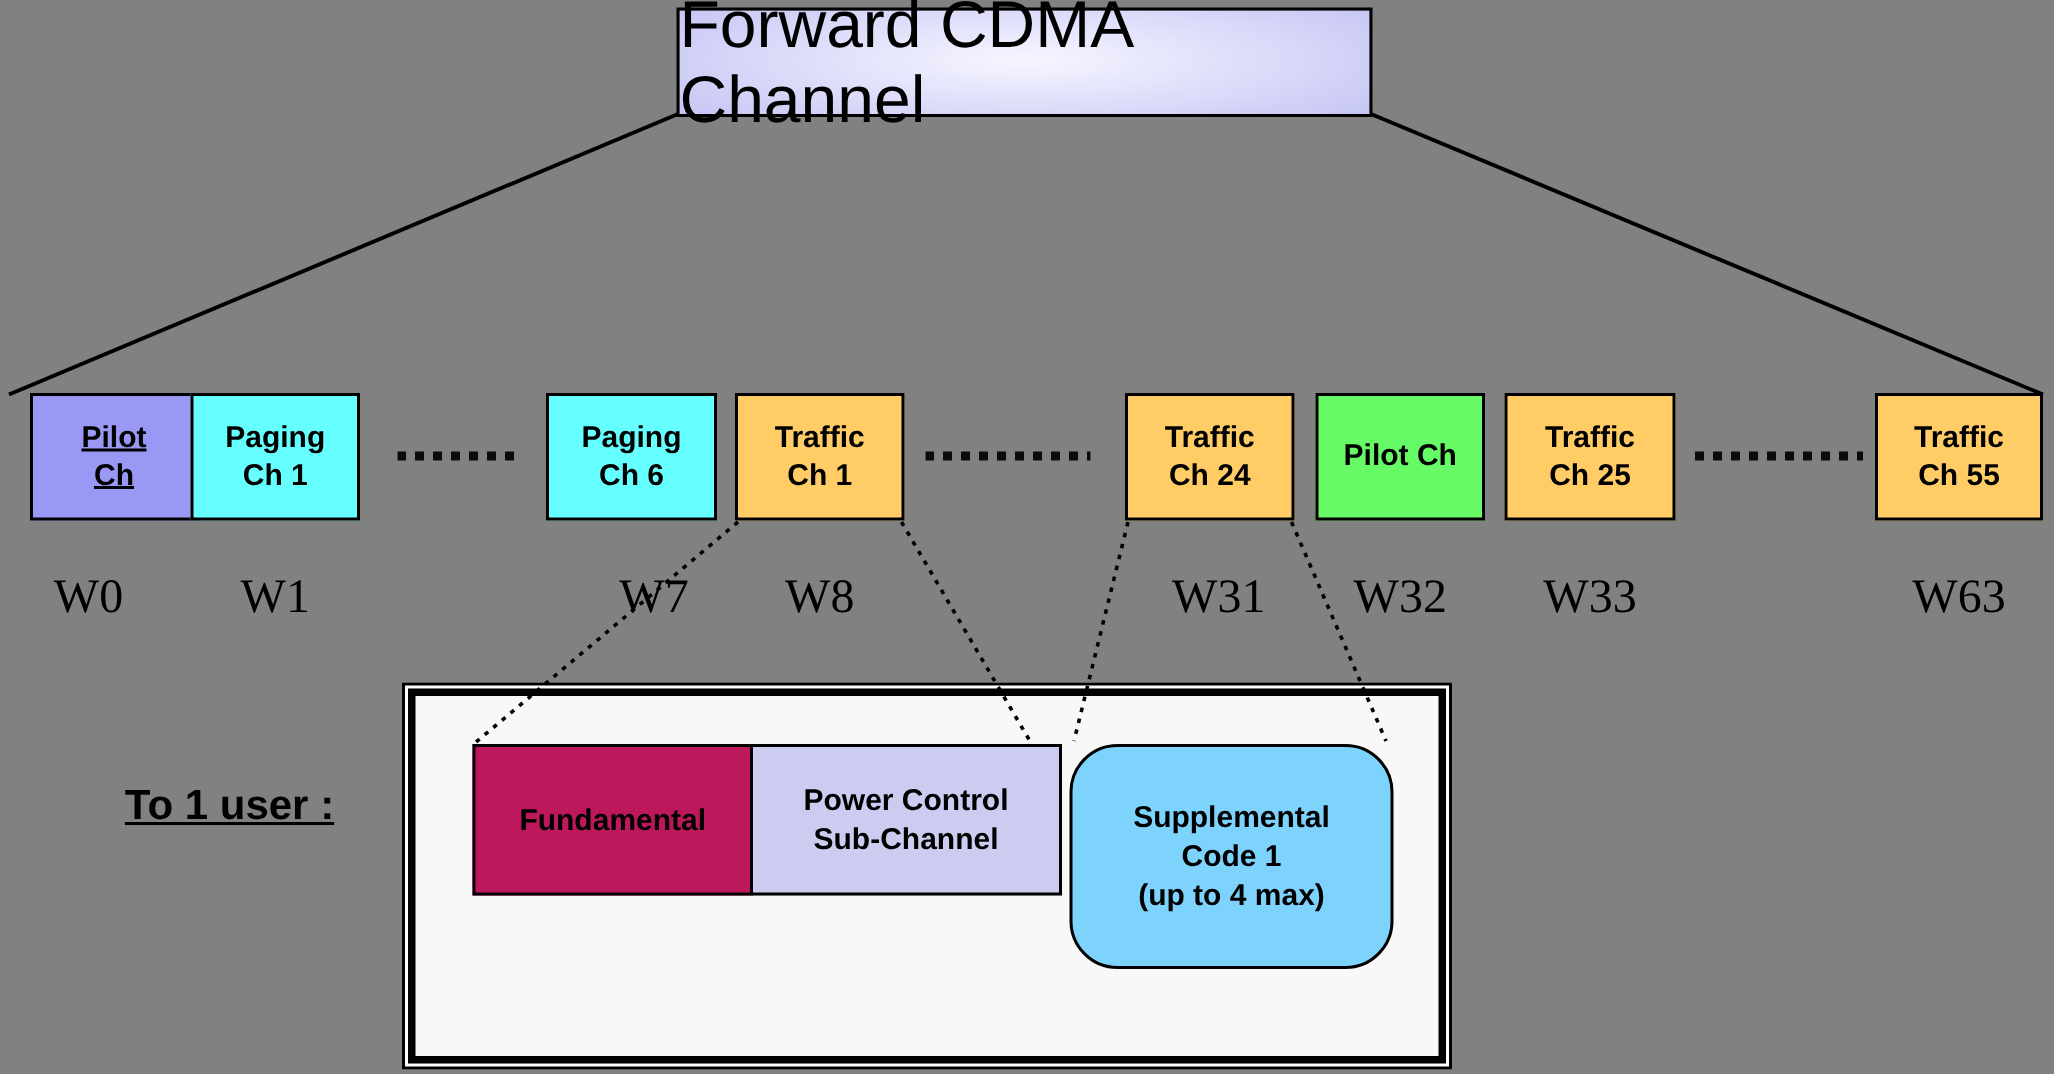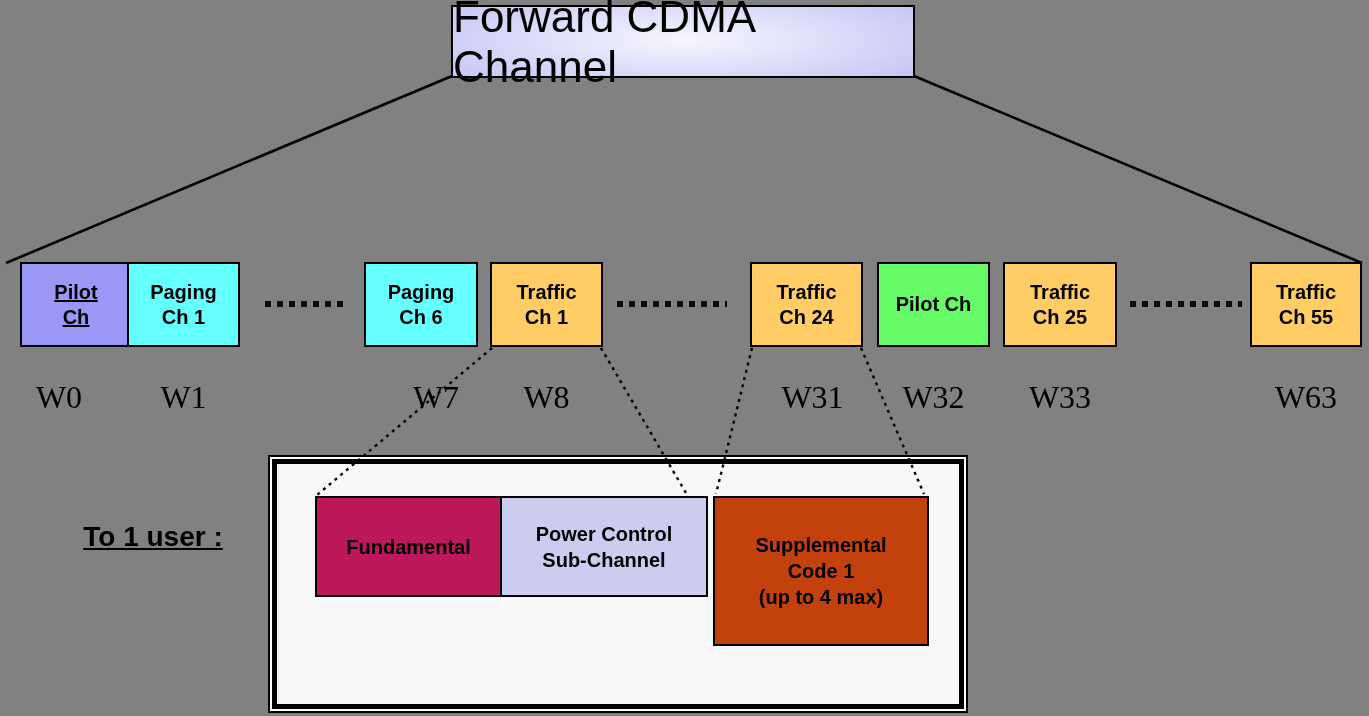--- a/index.html
+++ b/index.html
@@ -76,21 +76,21 @@
 
 <div class="abs detail-frame">
   <div class="detail-inner">
     <div class="sub sub-fundamental" style="background-color: #be185d;">
       <span>Fundamental</span>
     </div>
     <div class="sub sub-power" style="background-color: rgb(204, 204, 240);">
       <span>Power Control</span>
       <span>Sub-Channel</span>
     </div>
-    <div class="sub sub-supplemental" style="background-color: #c2410c;">
+    <div class="sub sub-supplemental" style="background-color: #7dd3fc; border-radius: 32px;">
       <span>Supplemental</span>
       <span>Code 1</span>
       <span>(up to 4 max)</span>
     </div>
   </div>
 </div>
 
 <svg class="abs lines" width="1369" height="716" viewBox="0 0 1369 716">
   <line x1="452" y1="76" x2="6" y2="263" stroke="#000" stroke-width="2.6"></line>
   <line x1="914" y1="76" x2="1362" y2="263" stroke="#000" stroke-width="2.6"></line>

